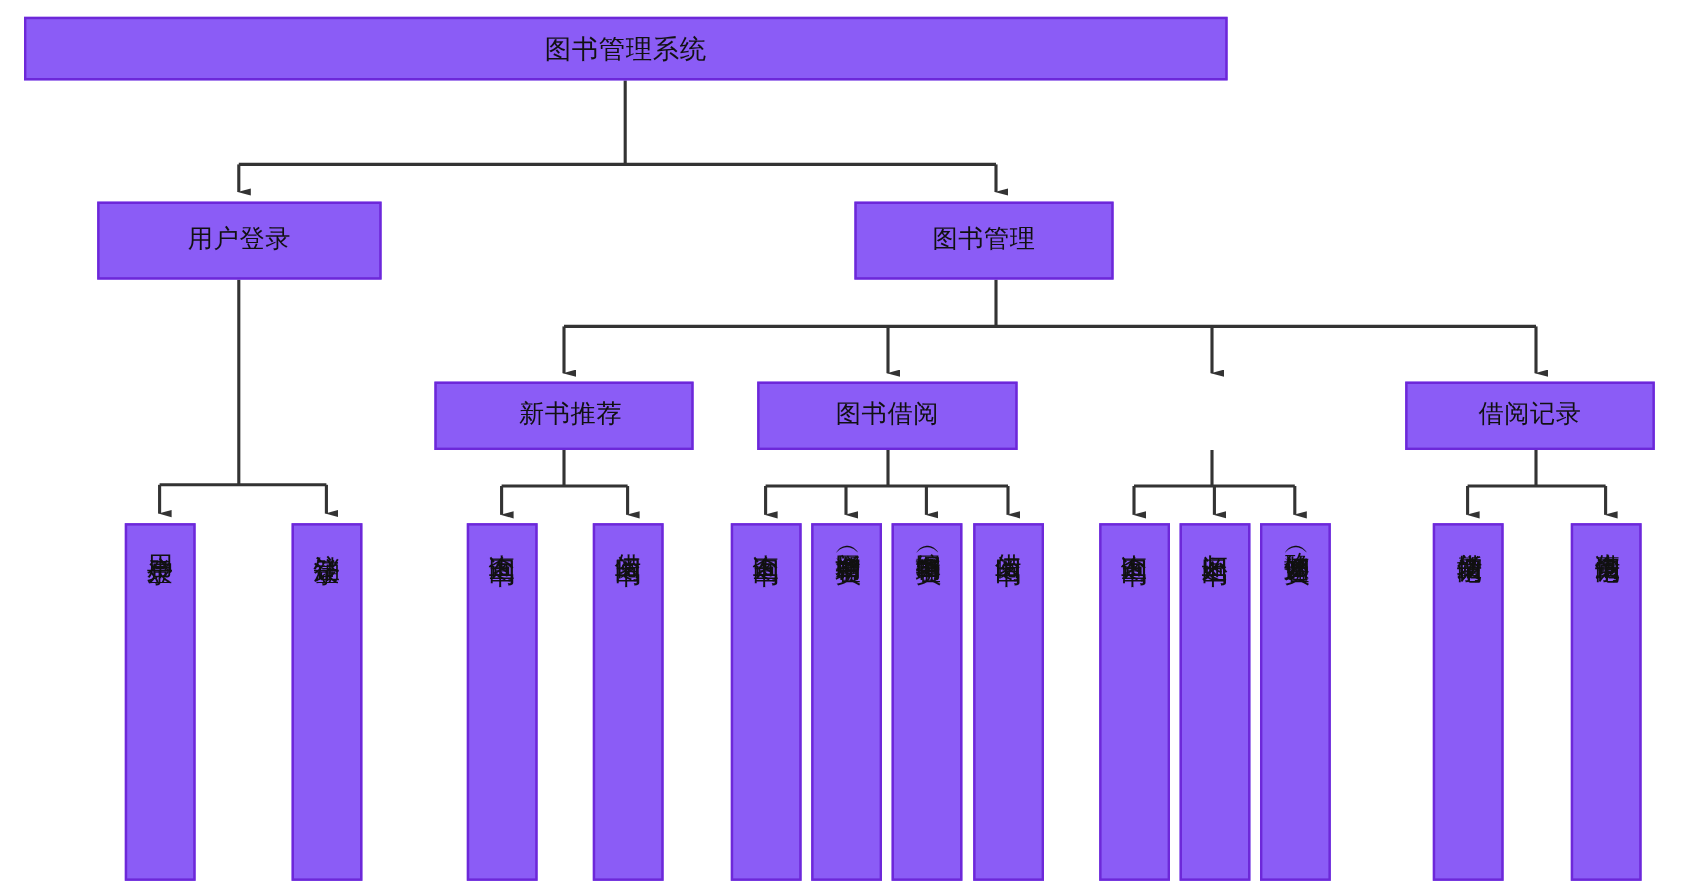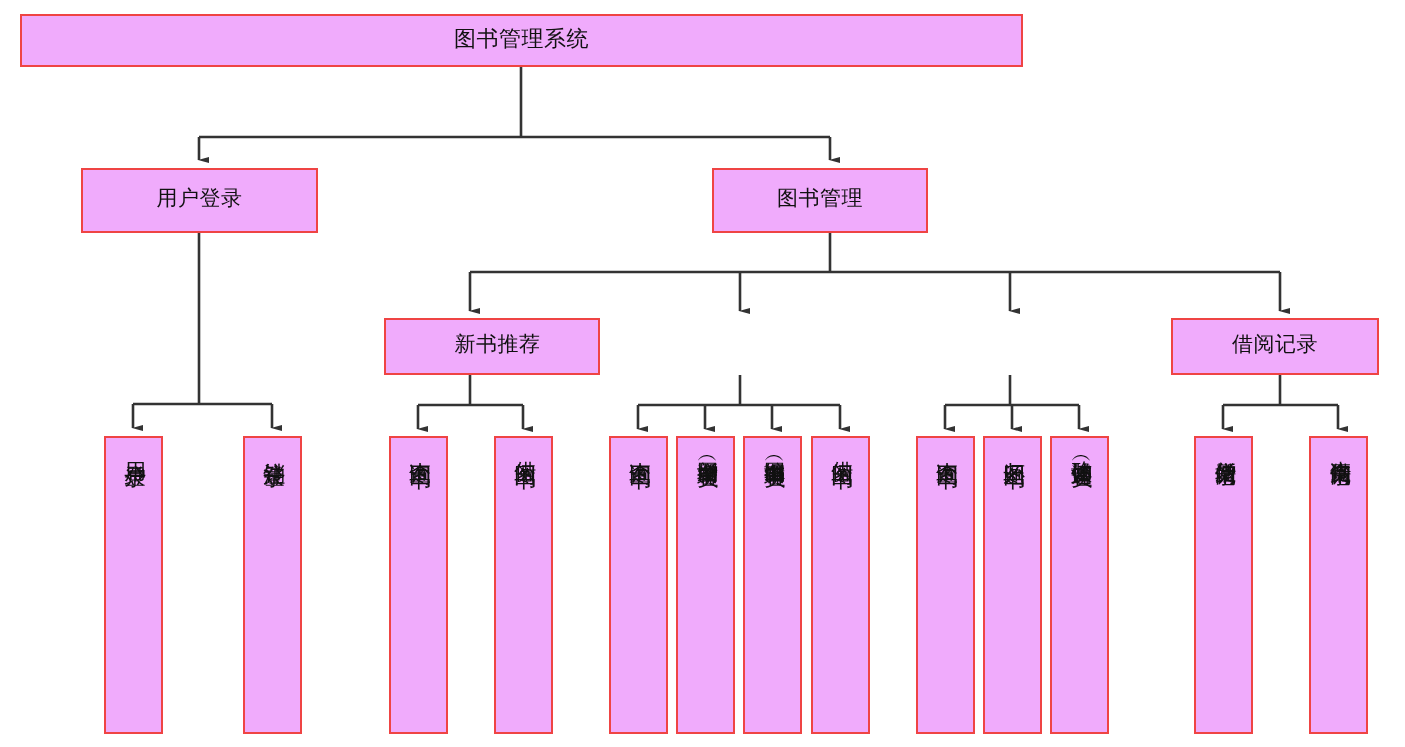--- a/index.html
+++ b/index.html
@@ -21,27 +21,26 @@
     position: absolute;
     left: 0;
     top: 0;
     width: 1405px;
     height: 747px;
     pointer-events: none;
   }
   .node {
     position: absolute;
     box-sizing: border-box;
-    background: #f0abfc;
-    border: 2px solid #ef4444;
+    background: #8b5cf6;
+    border: 2px solid #6d28d9;
     display: flex;
     align-items: center;
     justify-content: center;
     color: #111111;
-    font-family: Liberation Mono, monospace;
   }
   .node .label {
     display: block;
     text-align: center;
     line-height: 1.16;
   }
   .node.horiz .label {
     writing-mode: horizontal-tb;
     font-size: 21px;
     letter-spacing: 0.5px;
@@ -135,24 +134,27 @@
   </div>
 
   <div class="node horiz" style="left:81px; top:168px; width:237px; height:65px;">
     <span class="label">用户登录</span>
   </div>
 
   <div class="node horiz" style="left:712px; top:168px; width:216px; height:65px;">
     <span class="label">图书管理</span>
   </div>
 
-  <div class="node horiz" style="left:384px; top:318px; width:216px; height:57px;padding-left:11px;">
+  <div class="node horiz" style="left:362px; top:318px; width:216px; height:57px;padding-left:11px;">
     <span class="label">新书推荐</span>
   </div>
 
+  <div class="node horiz" style="left:631px; top:318px; width:217px; height:57px;">
+    <span class="label">图书借阅</span>
+  </div>
 
 
   <div class="node horiz" style="left:1171px; top:318px; width:208px; height:57px;">
     <span class="label">借阅记录</span>
   </div>
 
   <div class="node vert" style="left:104px; top:436px; width:59px; height:298px;">
     <span class="label">用户登录</span>
   </div>
 

